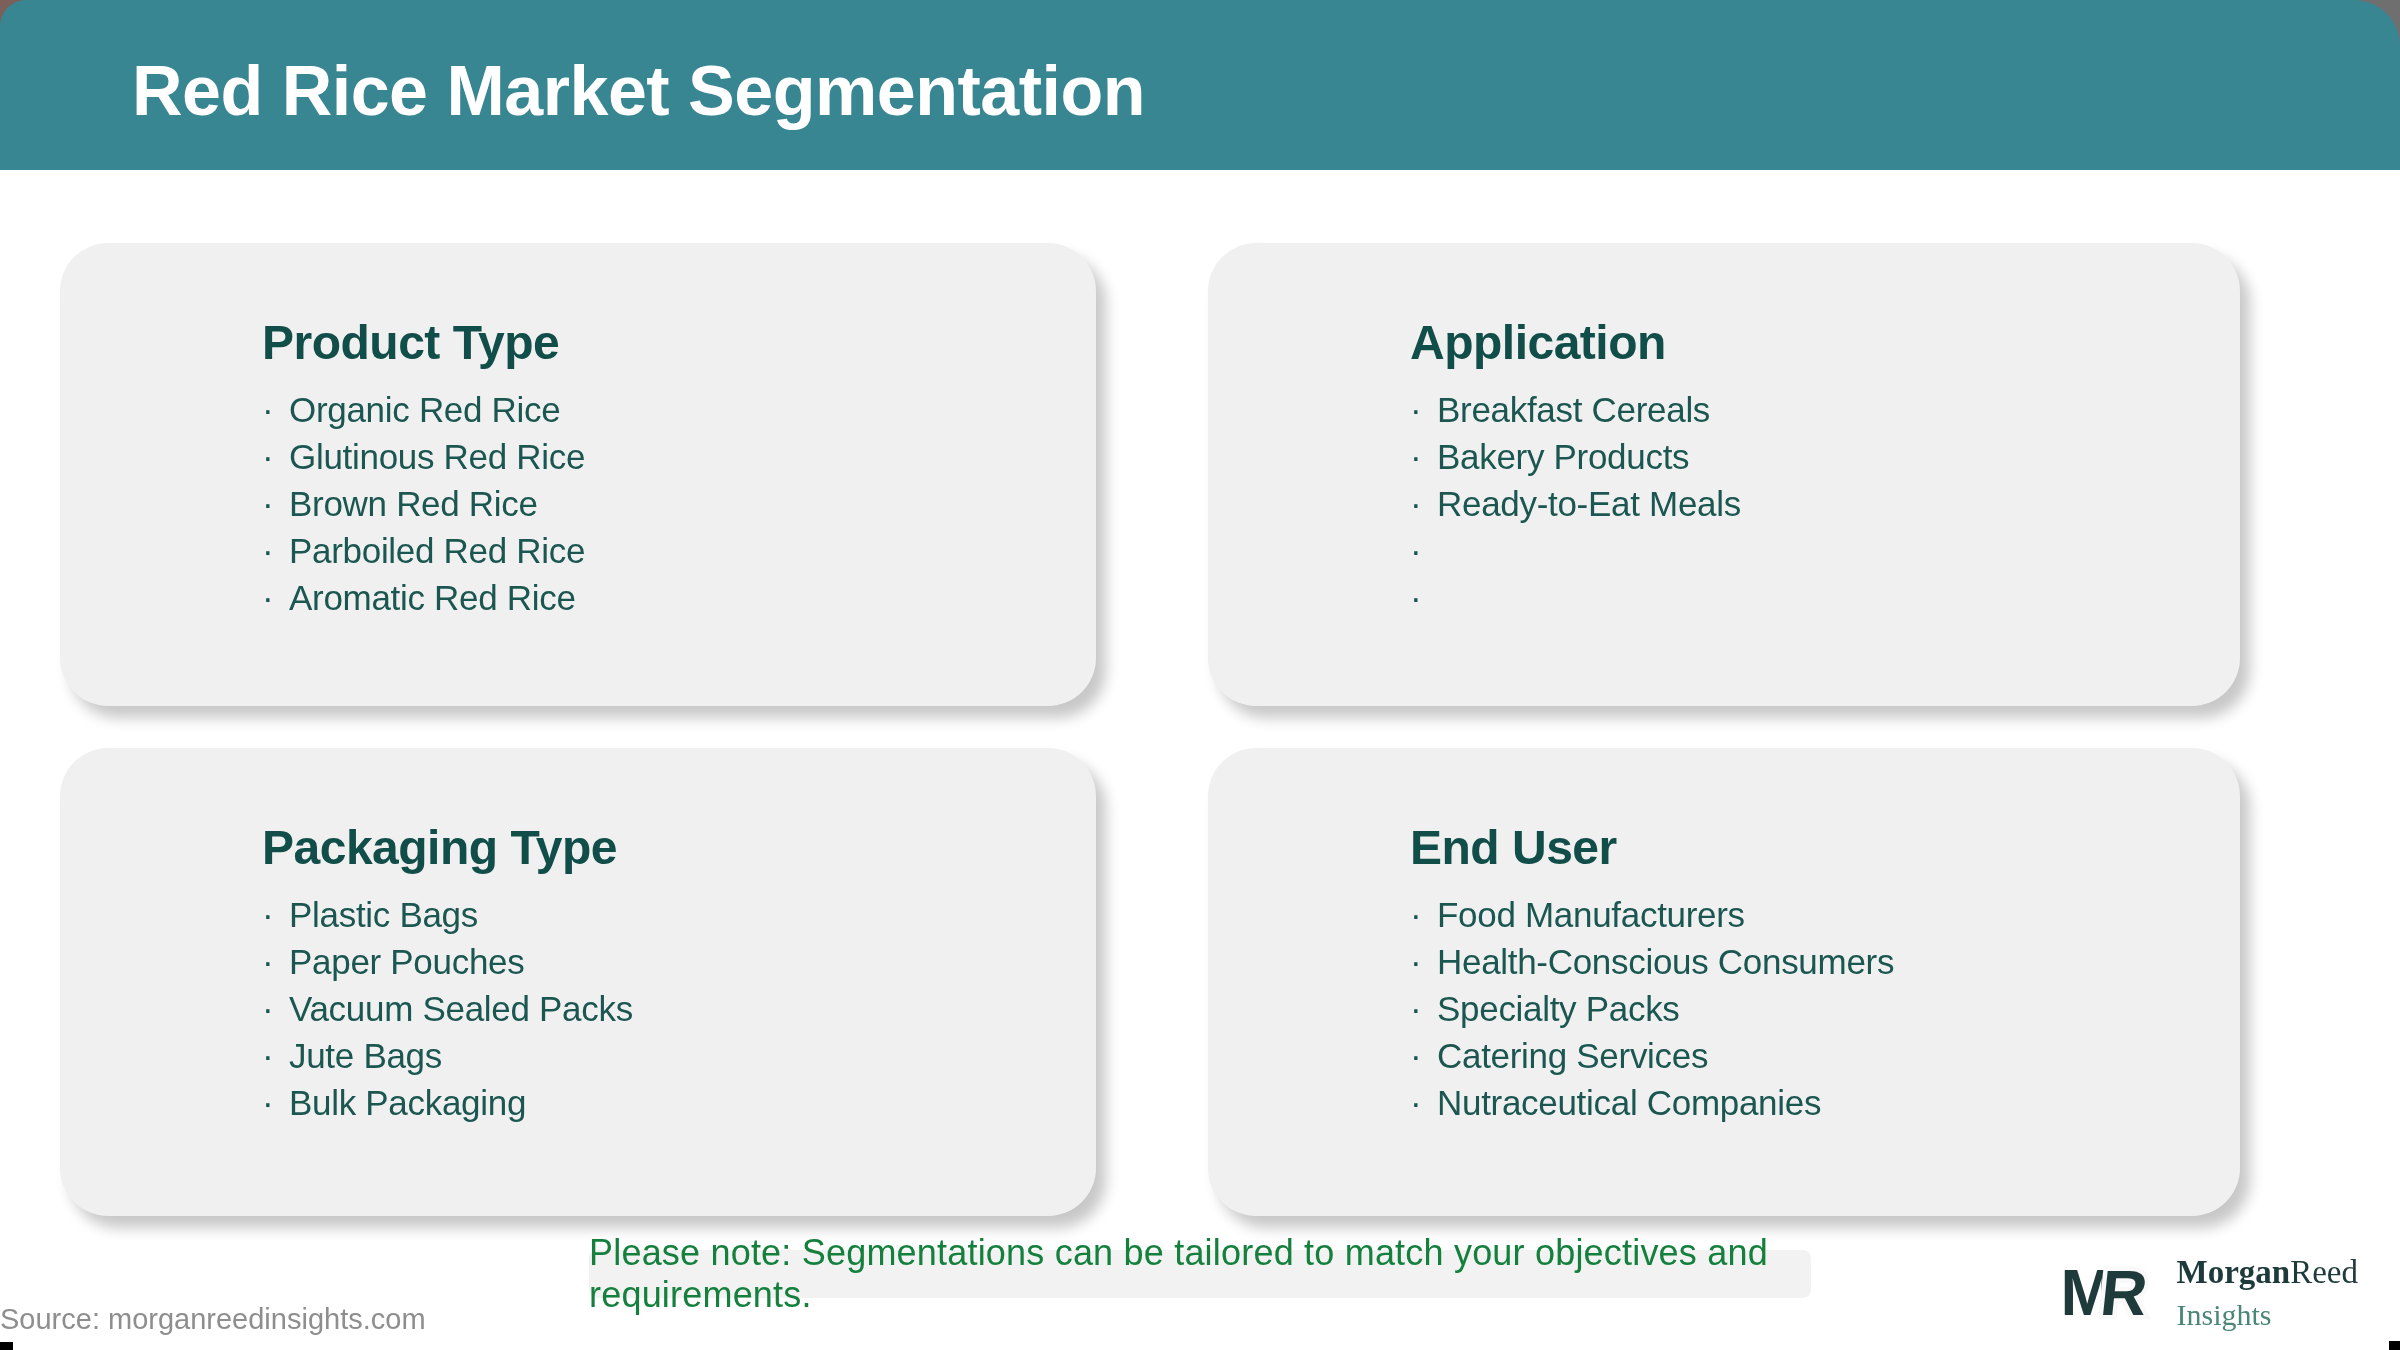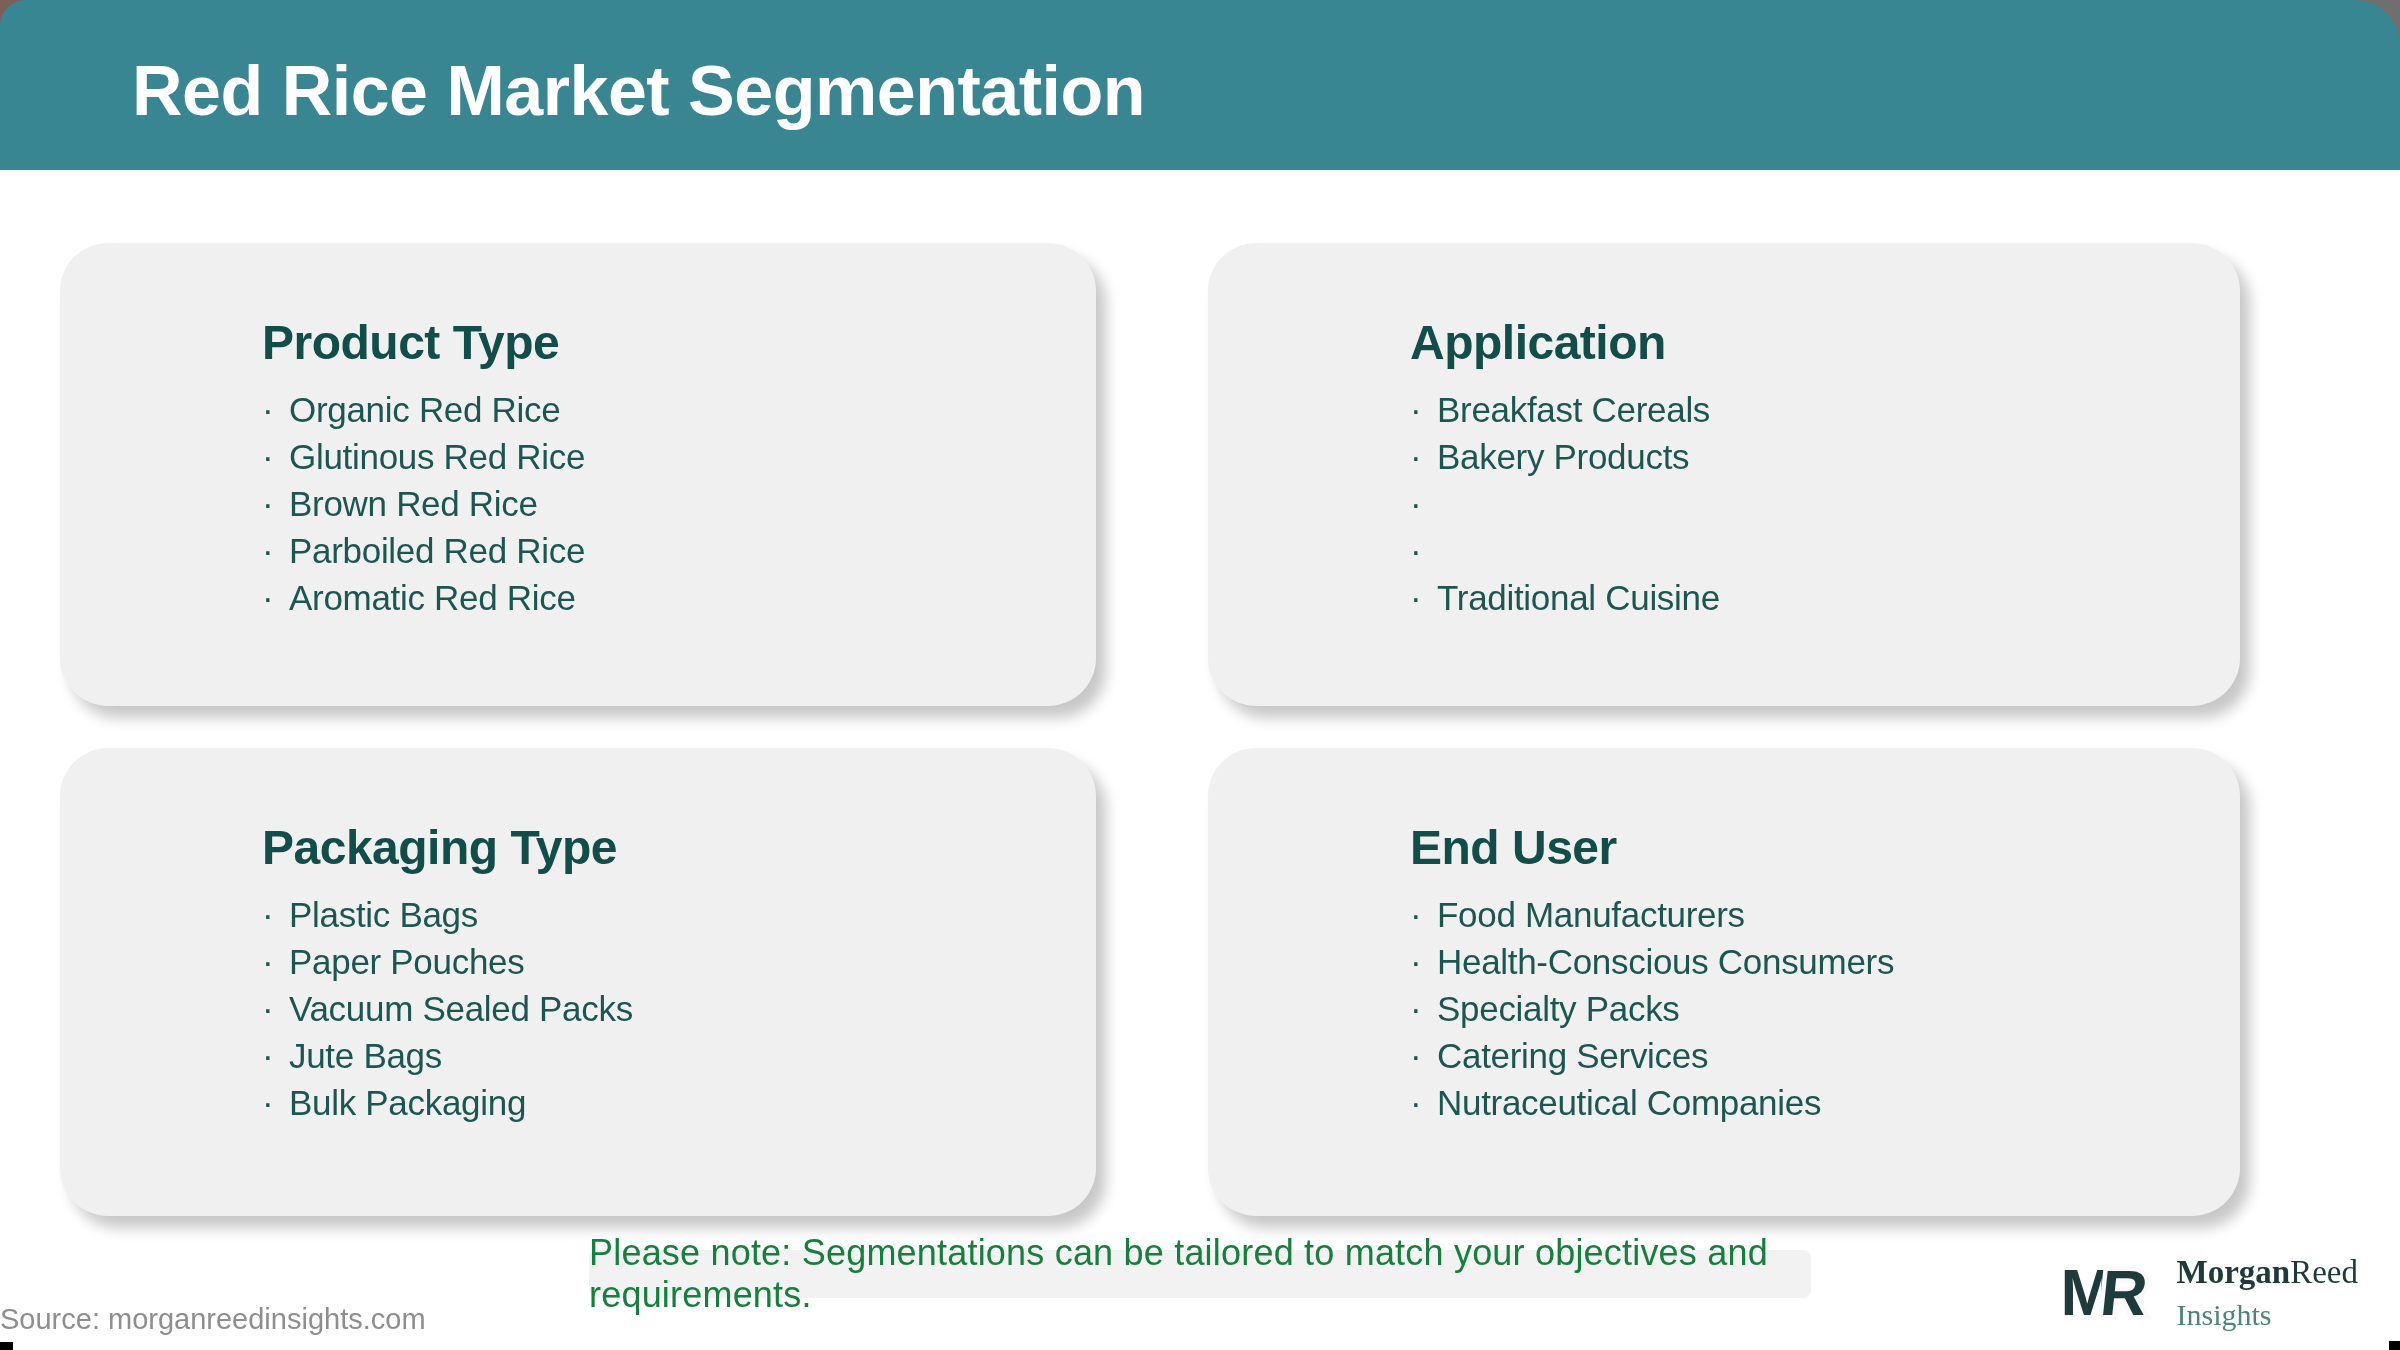--- a/index.html
+++ b/index.html
@@ -191,27 +191,27 @@
           <li>
             <span class="bullet">·</span>
             <span>Breakfast Cereals</span>
           </li>
           <li>
             <span class="bullet">·</span>
             <span>Bakery Products</span>
           </li>
           <li>
             <span class="bullet">·</span>
-          </li>
-          <li>
-            <span class="bullet">·</span>
-          </li>
-          <li>
-            <span class="bullet">·</span>
-            <span>Traditional Cuisine</span>
+            <span>Ready-to-Eat Meals</span>
+          </li>
+          <li>
+            <span class="bullet">·</span>
+          </li>
+          <li>
+            <span class="bullet">·</span>
           </li>
         </ul>
     </section>
     <section class="card">
       <h2>Packaging Type</h2>
       <ul>
           <li>
             <span class="bullet">·</span>
             <span>Plastic Bags</span>
           </li>

